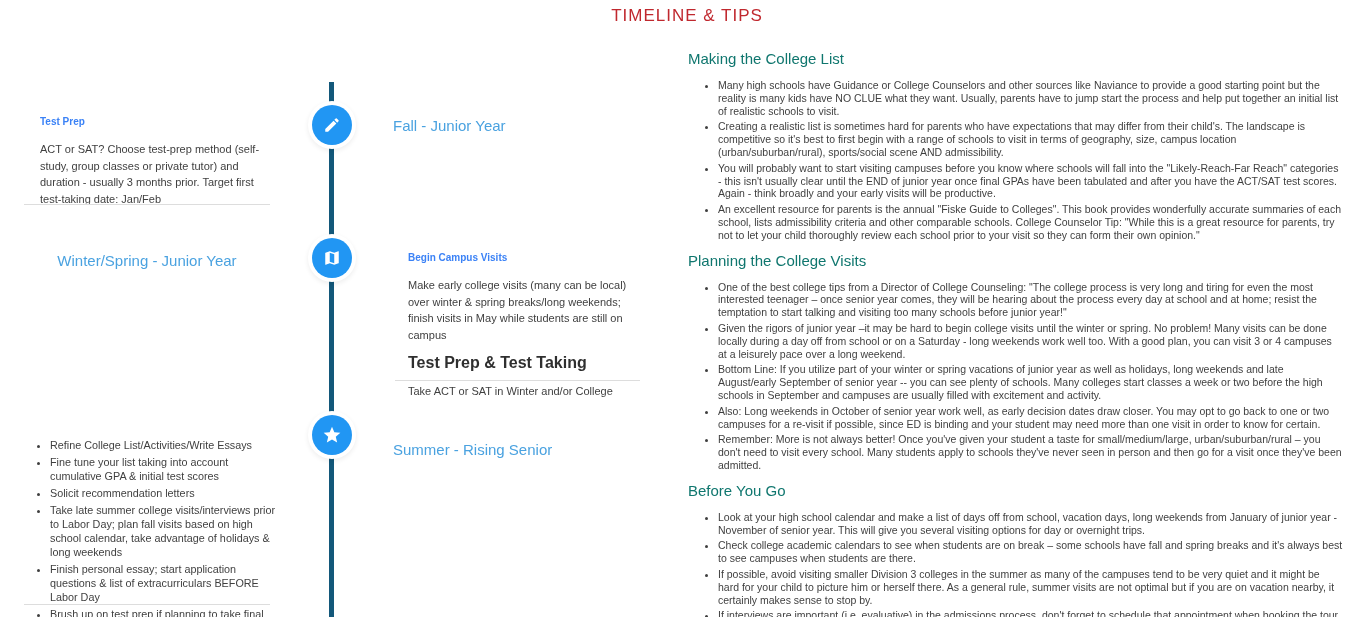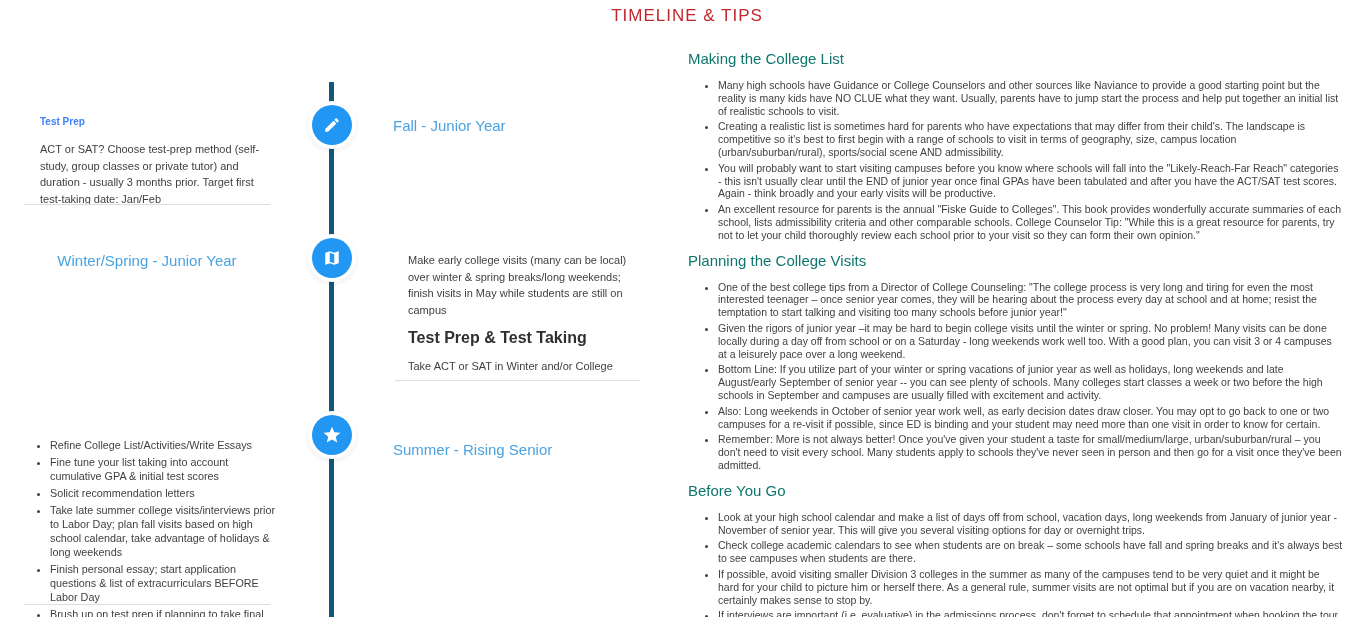--- a/index.html
+++ b/index.html
@@ -84,20 +84,21 @@
 
   <div class="period-label label-fall">Fall - Junior Year</div>
   <div class="block block-test-prep">
     <h3>Test Prep</h3>
     <p>ACT or SAT? Choose test-prep method (self-study, group classes or private tutor) and duration - usually 3 months prior. Target first test-taking date: Jan/Feb</p>
   </div>
   <div class="divider d1"></div>
 
   <div class="period-label label-winter">Winter/Spring - Junior Year</div>
   <div class="block block-campus">
+    <h3>Begin Campus Visits</h3>
     <p>Make early college visits (many can be local) over winter &amp; spring breaks/long weekends; finish visits in May while students are still on campus</p>
     <h4>Test Prep &amp; Test Taking</h4>
     <p>Take ACT or SAT in Winter and/or College</p>
   </div>
   <div class="divider d2"></div>
 
   <div class="period-label label-summer">Summer - Rising Senior</div>
   <div class="block block-senior-list">
     <ul>
       <li>Refine College List/Activities/Write Essays</li>

